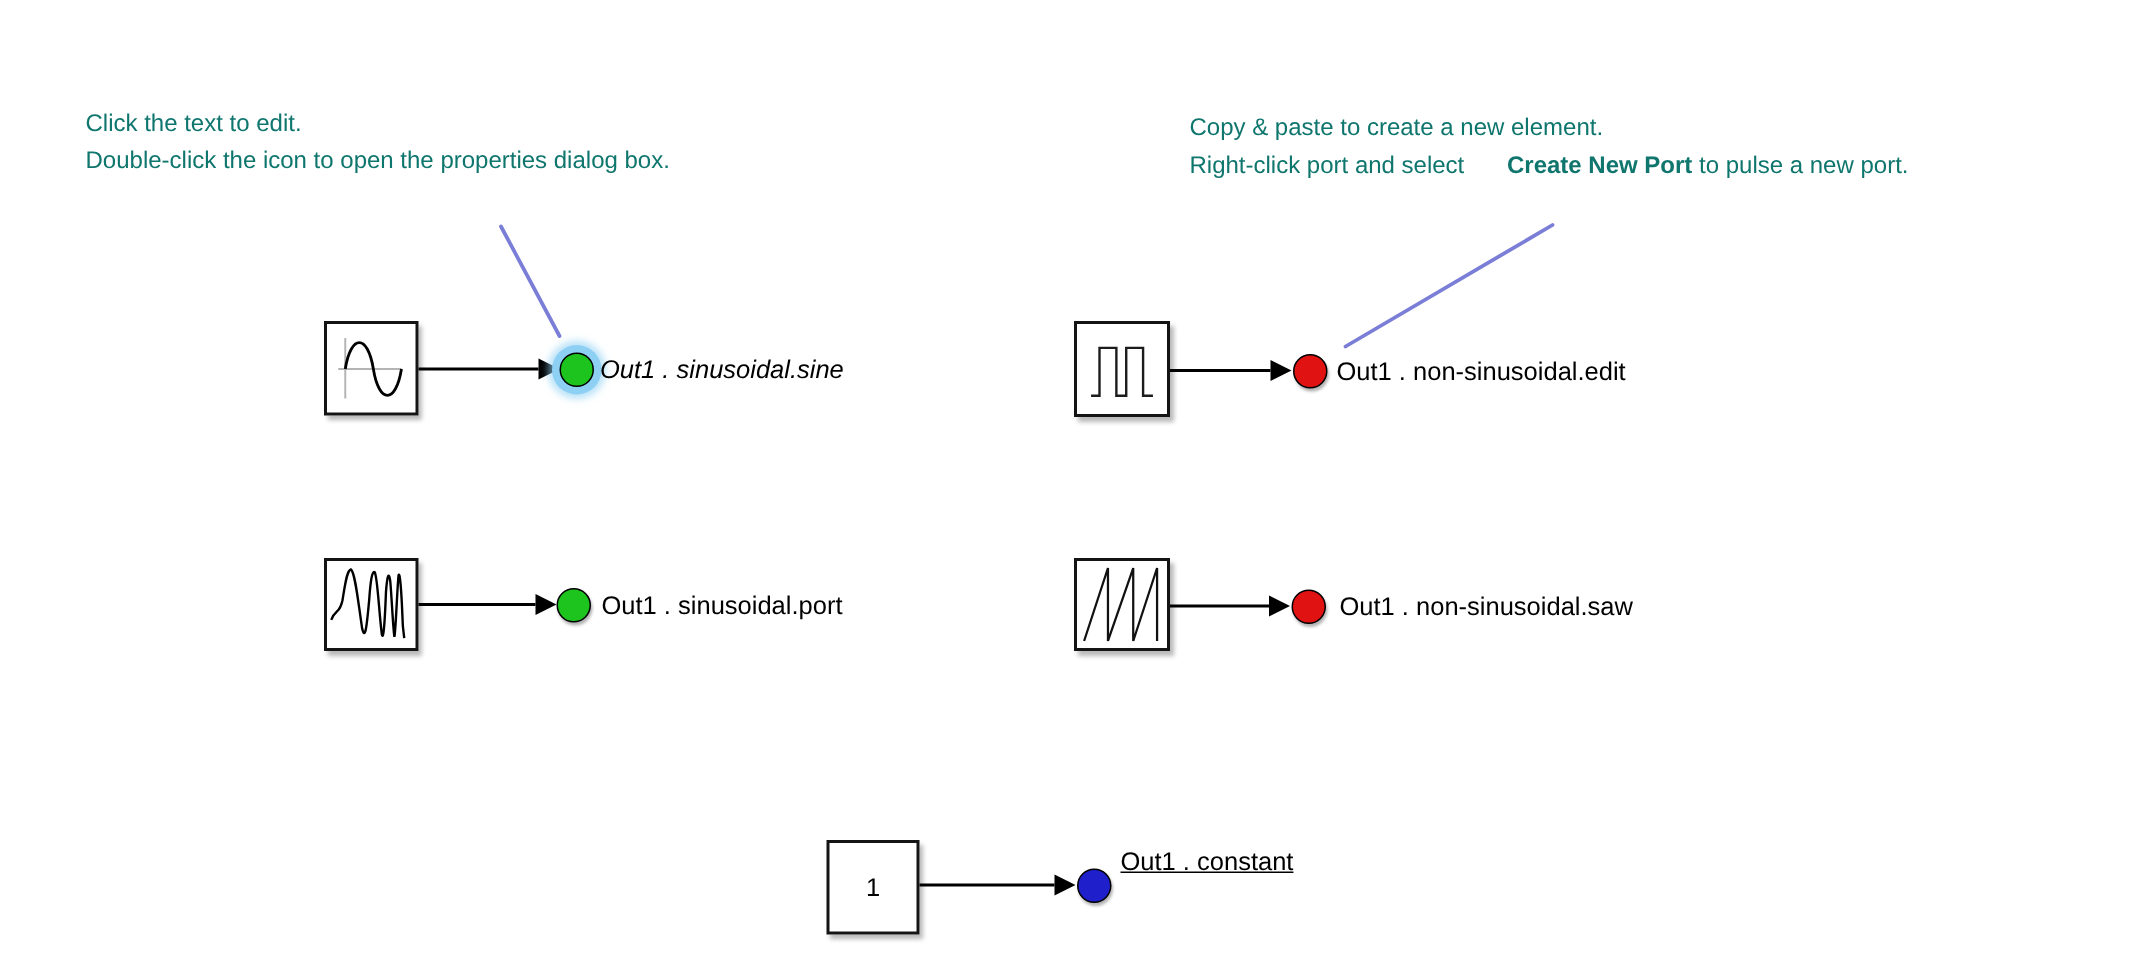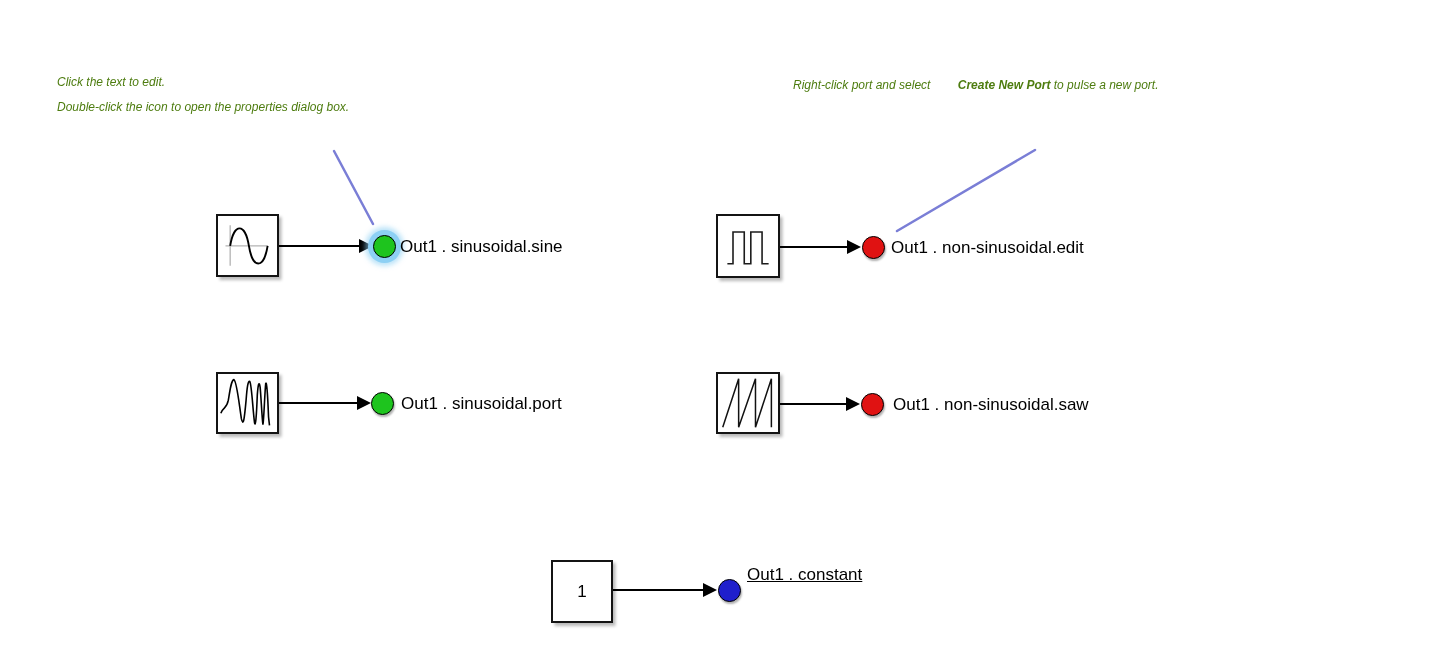--- a/index.html
+++ b/index.html
@@ -9,24 +9,23 @@
   .canvas {
     position: relative;
     width: 1429px;
     height: 646px;
     background: #ffffff;
     overflow: hidden;
   }
 
   .annotation {
     position: absolute;
-    font-style: italic;
-    font-size: 12px;
+    font-size: 16px;
     line-height: 25px;
-    color: #4d7c0f;
+    color: #0f766e;
     white-space: nowrap;
   }
   .annotation .bold { font-weight: bold; margin-left: 24px; }
 
   .overlay {
     position: absolute;
     left: 0; top: 0;
     pointer-events: none;
   }
 
@@ -87,40 +86,41 @@
 <body>
 
 <div class="canvas">
 
   <div class="annotation" style="left:57px; top:70px;">
     <div>Click the text to edit.</div>
     <div>Double-click the icon to open the properties dialog box.</div>
   </div>
 
   <div class="annotation" style="left:793px; top:73px;">
+    <div>Copy &amp; paste to create a new element.</div>
     <div>
       <span>Right-click port and select </span><span class="bold">Create New Port</span><span> to pulse a new port.</span>
     </div>
   </div>
 
   <svg class="overlay" width="1429" height="646">
     <line x1="334" y1="151" x2="373" y2="224" stroke-width="2.5" stroke-linecap="round" style="stroke: rgb(122, 126, 214);"></line>
     <line x1="1035" y1="150" x2="897" y2="231" stroke-width="2.5" stroke-linecap="round" style="stroke: rgb(122, 126, 214);"></line>
   </svg>
 
   <div class="block" style="left:216px; top:214px; width:63px; height:63px;">
     <svg viewBox="0 0 63 63">
       <path d="M13,10 V53 M8,32 H53" stroke="#b4b4b4" stroke-width="1.4" fill="none"></path>
       <path d="M13,32 C17,7 29,7 33,32 C37,57 49,57 53,32" stroke="#000" stroke-width="2" fill="none"></path>
     </svg>
   </div>
   <div class="wire" style="left:279px; top:245.2px; width:80px;"></div>
   <div class="arrowhead" style="left:359px; top:239px;"></div>
   <div class="port selected" style="left: 372.5px; top: 234.5px; background-color: rgb(30, 196, 30); --halo: #8dd0f4;"></div>
-  <div class="port-label" style="left:400px; top:234.5px;">Out1 . sinusoidal.sine</div>
+  <div class="port-label" style="left:400px; top:234.5px;font-style:italic;">Out1 . sinusoidal.sine</div>
 
   <div class="block" style="left:716px; top:214px; width:64px; height:64px;">
     <svg viewBox="0 0 64 64">
       <path d="M10,51 H16 V17 H28 V51 H35 V17 H47 V51 H54" stroke="#1c1c1c" stroke-width="1.7" fill="none"></path>
     </svg>
   </div>
   <div class="wire" style="left:780px; top:246.2px; width:67px;"></div>
   <div class="arrowhead" style="left:847px; top:240px;"></div>
   <div class="port" style="left: 861.5px; top: 235.5px; background-color: rgb(224, 18, 18);"></div>
   <div class="port-label" style="left:891px; top:235.5px;">Out1 . non-sinusoidal.edit</div>

